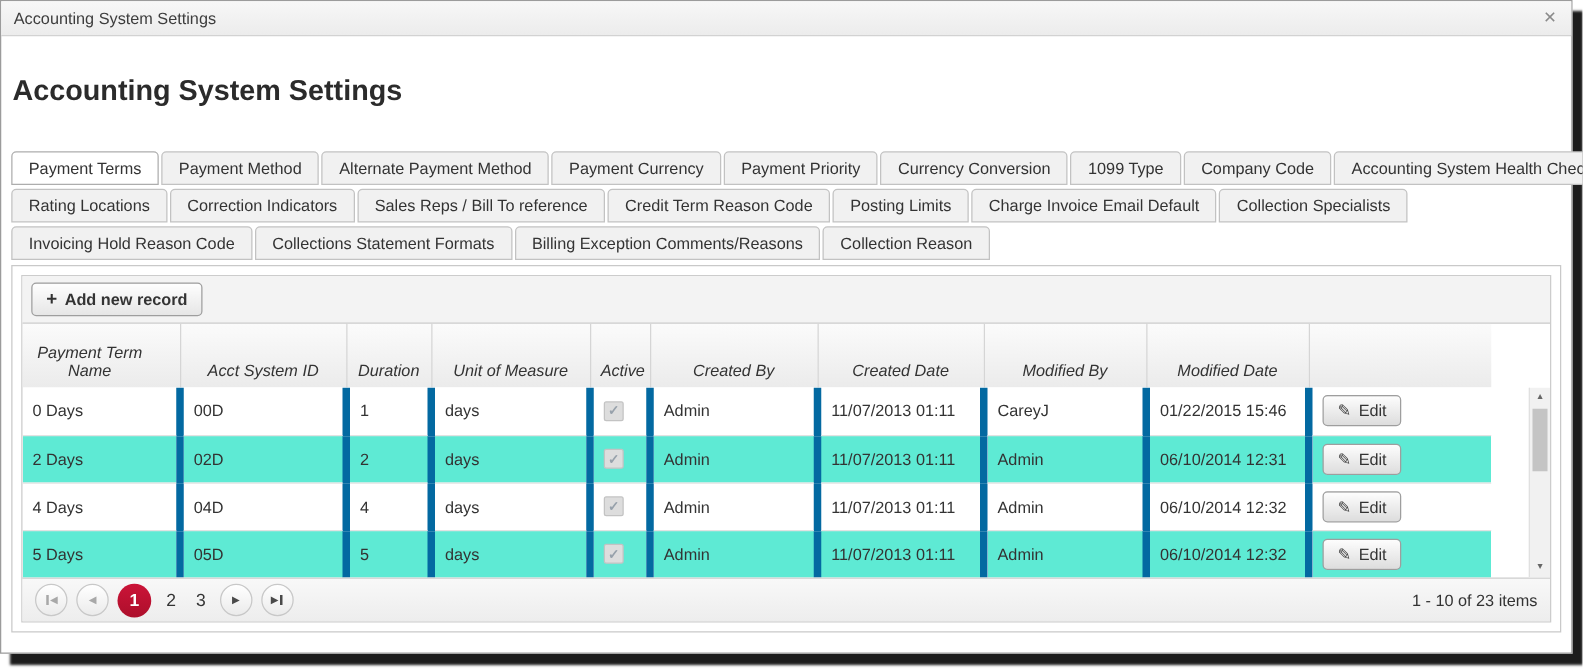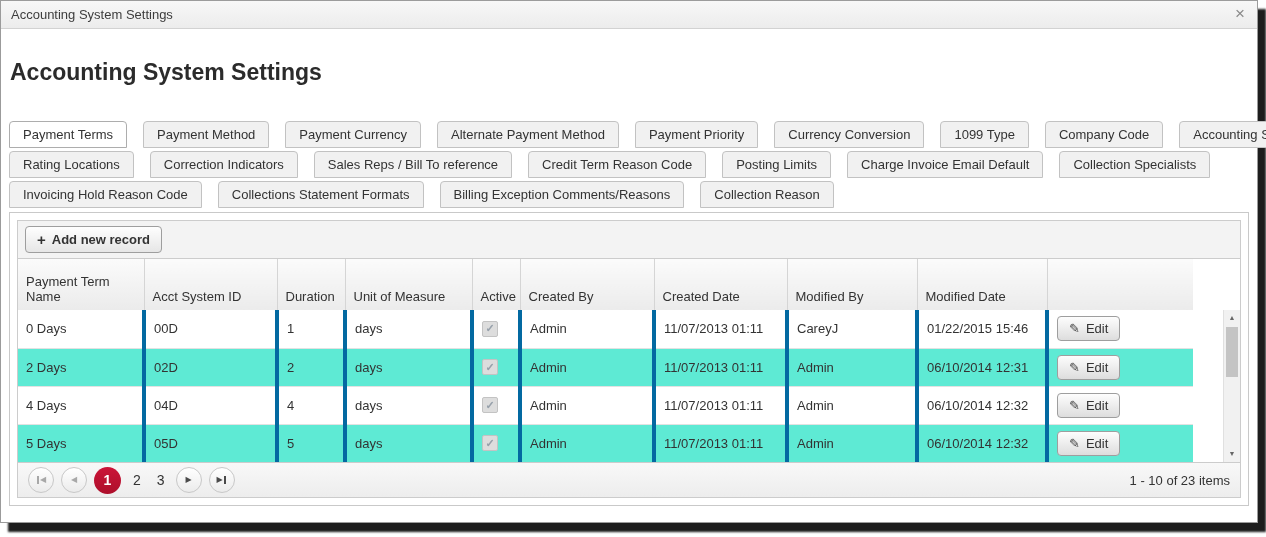--- a/index.html
+++ b/index.html
@@ -24,21 +24,21 @@
     cursor:pointer;line-height:26px;
   }
   
   .content{padding:0 8px;}
   h1.page-title{
     font-size:23px;font-weight:bold;color:#2b2b2b;
     margin:30px 0 0 1px;
   }
   
   .tabstrip{margin-top:35px;}
-  .tab-row{display:flex;gap:16px;margin-bottom:3px;}
+  .tab-row{display:flex;gap:2px;margin-bottom:3px;}
   .tab{
     background:#f1f1f1;border:1px solid #c2c2c2;border-radius:4px 4px 0 0;
     padding:5px 13px;font-size:13px;color:#333;cursor:pointer;white-space:nowrap;
   }
   .tab.active{background:#fff;border-color:#adadad;}
   
   .panel{
     margin-top:4px;border:1px solid #c9c9c9;padding:7px;height:278px;
     background:#fff;
   }
@@ -56,30 +56,30 @@
   }
   .add-btn{padding:5px 11px;font-weight:bold;}
   .add-btn .plus{font-size:15px;font-weight:bold;line-height:12px;}
   table{border-collapse:collapse;table-layout:fixed;}
   .hdr-wrap{height:51px;overflow:hidden;}
   .hdr-wrap table, .rows-wrap table{width:1175px;}
   col.c0{width:126px}col.c1{width:133px}col.c2{width:68px}col.c3{width:127px}
   col.c4{width:48px}col.c5{width:134px}col.c6{width:133px}col.c7{width:130px}
   col.c8{width:130px}col.c9{width:auto}
   th{
-    vertical-align:bottom;text-align:left;font-weight:normal;font-size:13px;
+    vertical-align:bottom;text-align:center;font-weight:normal;font-size:13px;
     color:#333;padding:6px 8px;border-left:1px solid #d5d5d5;
-    background:linear-gradient(#fbfbfb,#ebebeb);height:51px;box-sizing:border-box;
+    background:linear-gradient(#fbfbfb,#ebebeb);height:51px;box-sizing:border-box;font-style:italic;
   }
   th:first-child{border-left:none;}
   th.c0{padding-right:26px;}
   .rows-wrap{position:relative;height:152px;overflow:hidden;}
   td{
     font-size:13px;color:#333;padding:0 8px;height:38px;box-sizing:border-box;
-    border-left:4px solid #0369a1;border-top:1px solid #e2e2e2;
+    border-left:6px solid #0369a1;border-top:1px solid #e2e2e2;
     white-space:nowrap;overflow:hidden;
   }
   td:first-child{border-left:none;}
   tr:first-child td{border-top:none;}
   tr.alt{background:#5eead4;}
   .checkbox{
     display:flex;align-items:center;justify-content:center;
     width:14px;height:14px;background:#dddddd;border:1px solid #c3c3c3;
     border-radius:2px;color:#97a1ab;font-size:11px;font-weight:bold;
   }
@@ -127,22 +127,22 @@
     <span>Accounting System Settings</span>
     <span class="close-x">×</span>
   </div>
   <div class="content">
     <h1 class="page-title">Accounting System Settings</h1>
 
     <div class="tabstrip">
         <div class="tab-row">
           <div class="tab active">Payment Terms</div>
           <div class="tab">Payment Method</div>
+          <div class="tab">Alternate Payment Method</div>
           <div class="tab">Payment Currency</div>
-          <div class="tab">Alternate Payment Method</div>
           <div class="tab">Payment Priority</div>
           <div class="tab">Currency Conversion</div>
           <div class="tab">1099 Type</div>
           <div class="tab">Company Code</div>
           <div class="tab">Accounting System Health Check</div>
         </div>
         <div class="tab-row">
           <div class="tab">Rating Locations</div>
           <div class="tab">Correction Indicators</div>
           <div class="tab">Sales Reps / Bill To reference</div>

